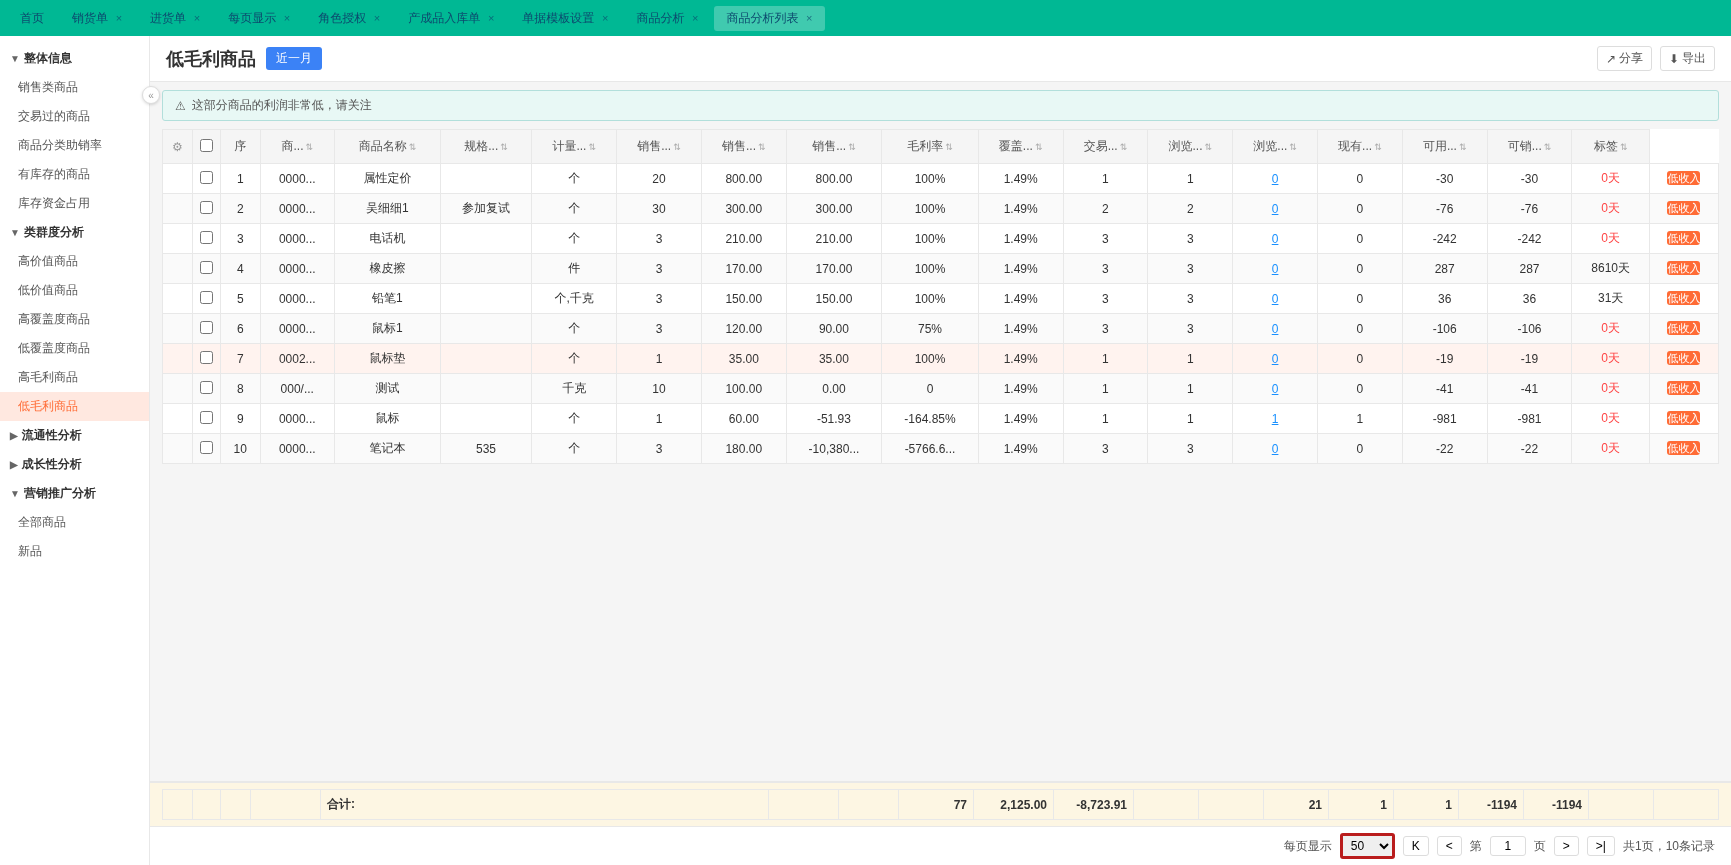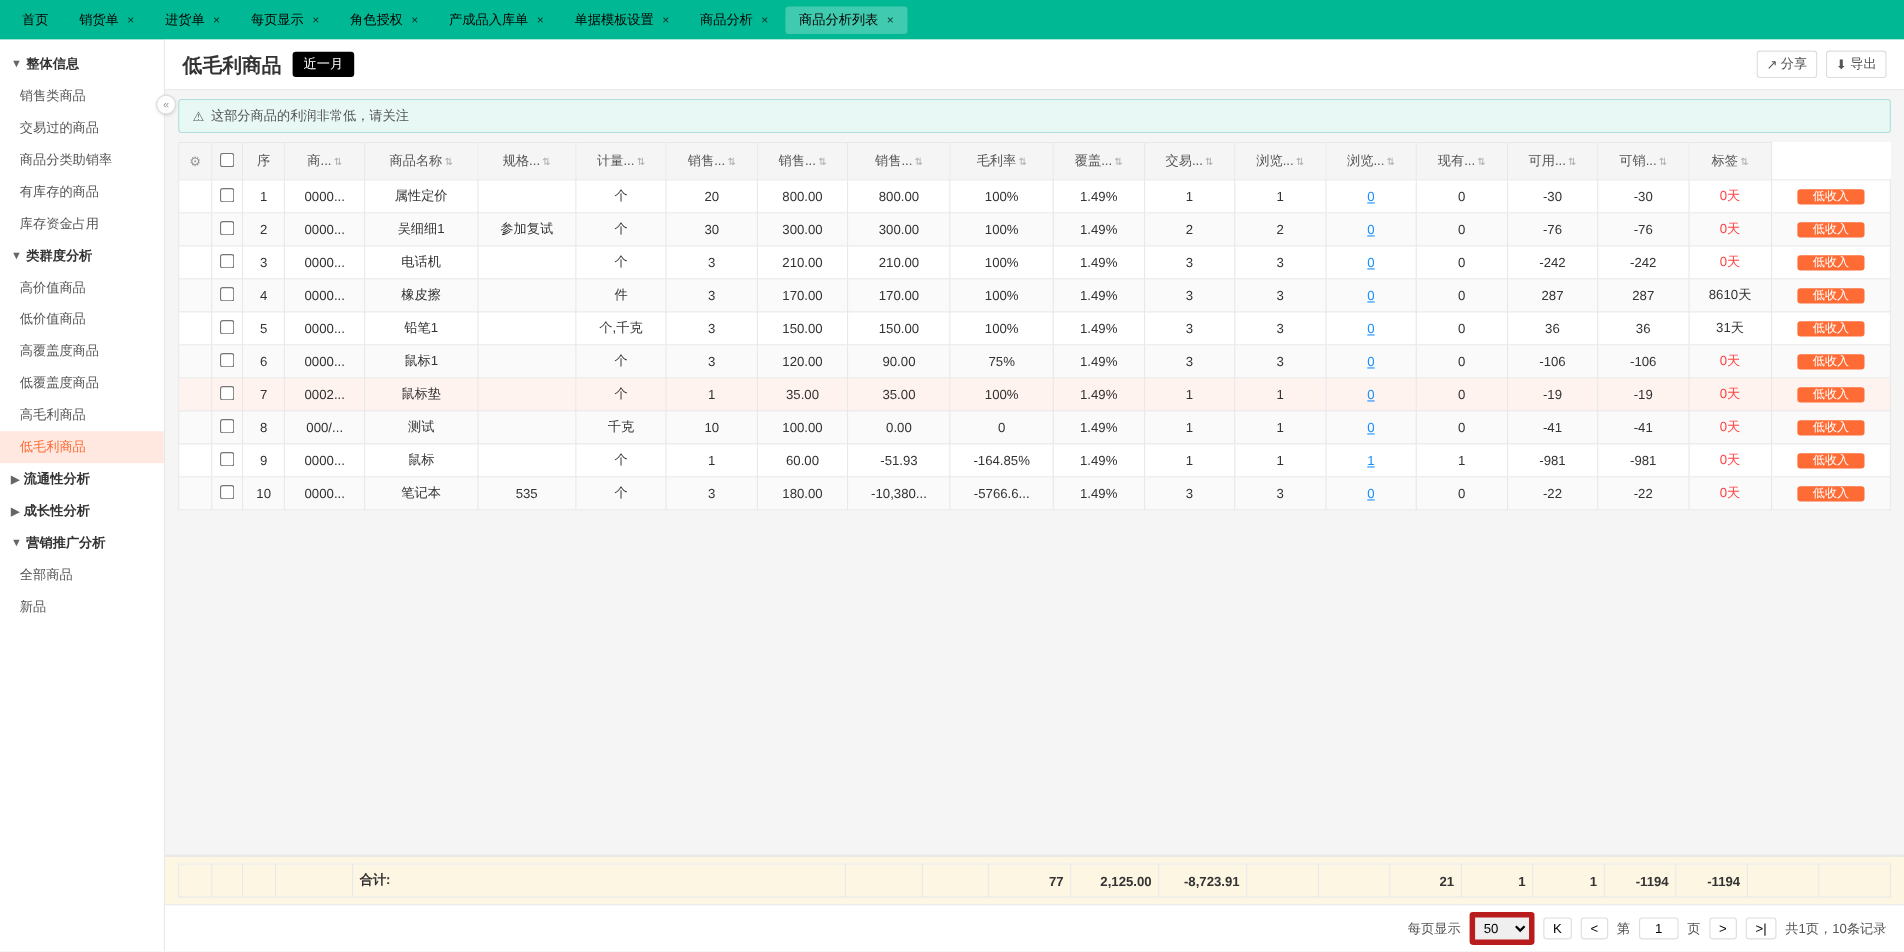--- a/index.html
+++ b/index.html
@@ -8,21 +8,21 @@
     
     .top-nav {
       background: #00b894;
       display: flex;
       align-items: center;
       height: 36px;
       padding: 0 8px;
       gap: 4px;
     }
     .nav-item {
-      color: #000000;
+      color: #0c4a6e;
       padding: 4px 12px;
       cursor: pointer;
       border-radius: 3px;
       white-space: nowrap;
       font-size: 13px;
     }
     .nav-item.active { background: rgba(255,255,255,0.25); }
     .nav-item .close-x { margin-left: 4px; opacity: 0.7; font-size: 11px; }
 
     
@@ -76,21 +76,21 @@
       background: #fff;
       border-bottom: 1px solid #e8e8e8;
       gap: 10px;
     }
     .page-title {
       font-size: 18px;
       font-weight: bold;
       color: #333;
     }
     .filter-btn {
-      background: #000000;
+      background: #3b82f6;
       color: #fff;
       border: none;
       border-radius: 3px;
       padding: 3px 10px;
       cursor: pointer;
       font-size: 12px;
     }
     .search-box {
       flex: 1;
       display: flex;
@@ -181,21 +181,21 @@
       white-space: nowrap;
     }
 
     tr:nth-child(even) td { background: #fafafa; }
     tr.highlighted td { background: #fff3ef; }
 
     .tag-low-income {
       background: #ff6b35;
       color: #fff;
       border-radius: 3px;
-      padding: 1px 14px;
+      padding: 1px 0;
       font-size: 11px;
     }
     .link-text { color: #1890ff; text-decoration: underline; cursor: pointer; }
 
     
     .footer-total {
       background: #fdf6e3;
       border-top: 2px solid #e8e8e8;
       display: flex;
       align-items: center;
@@ -217,21 +217,21 @@
       align-items: center;
       justify-content: flex-end;
       padding: 6px 16px;
       background: #fff;
       border-top: 1px solid #e8e8e8;
       gap: 8px;
       font-size: 12px;
       color: #555;
     }
     .pagination-bar select {
-      border: 5px solid #b91c1c;
+      border: 3px solid #b91c1c;
       border-radius: 3px;
       padding: 2px 4px;
       font-size: 12px;
     }
     .pagination-bar .page-btn {
       border: 1px solid #ddd;
       border-radius: 3px;
       padding: 2px 8px;
       cursor: pointer;
       background: #fff;

